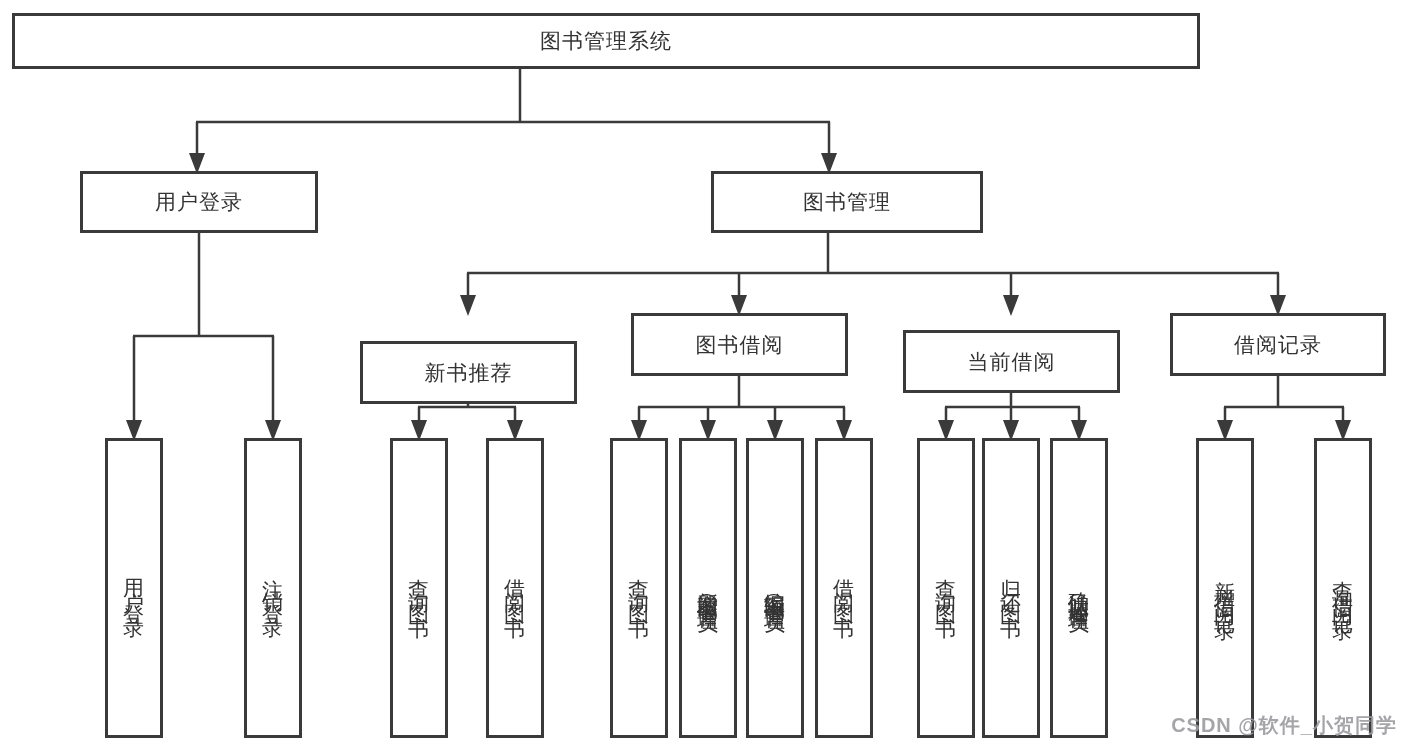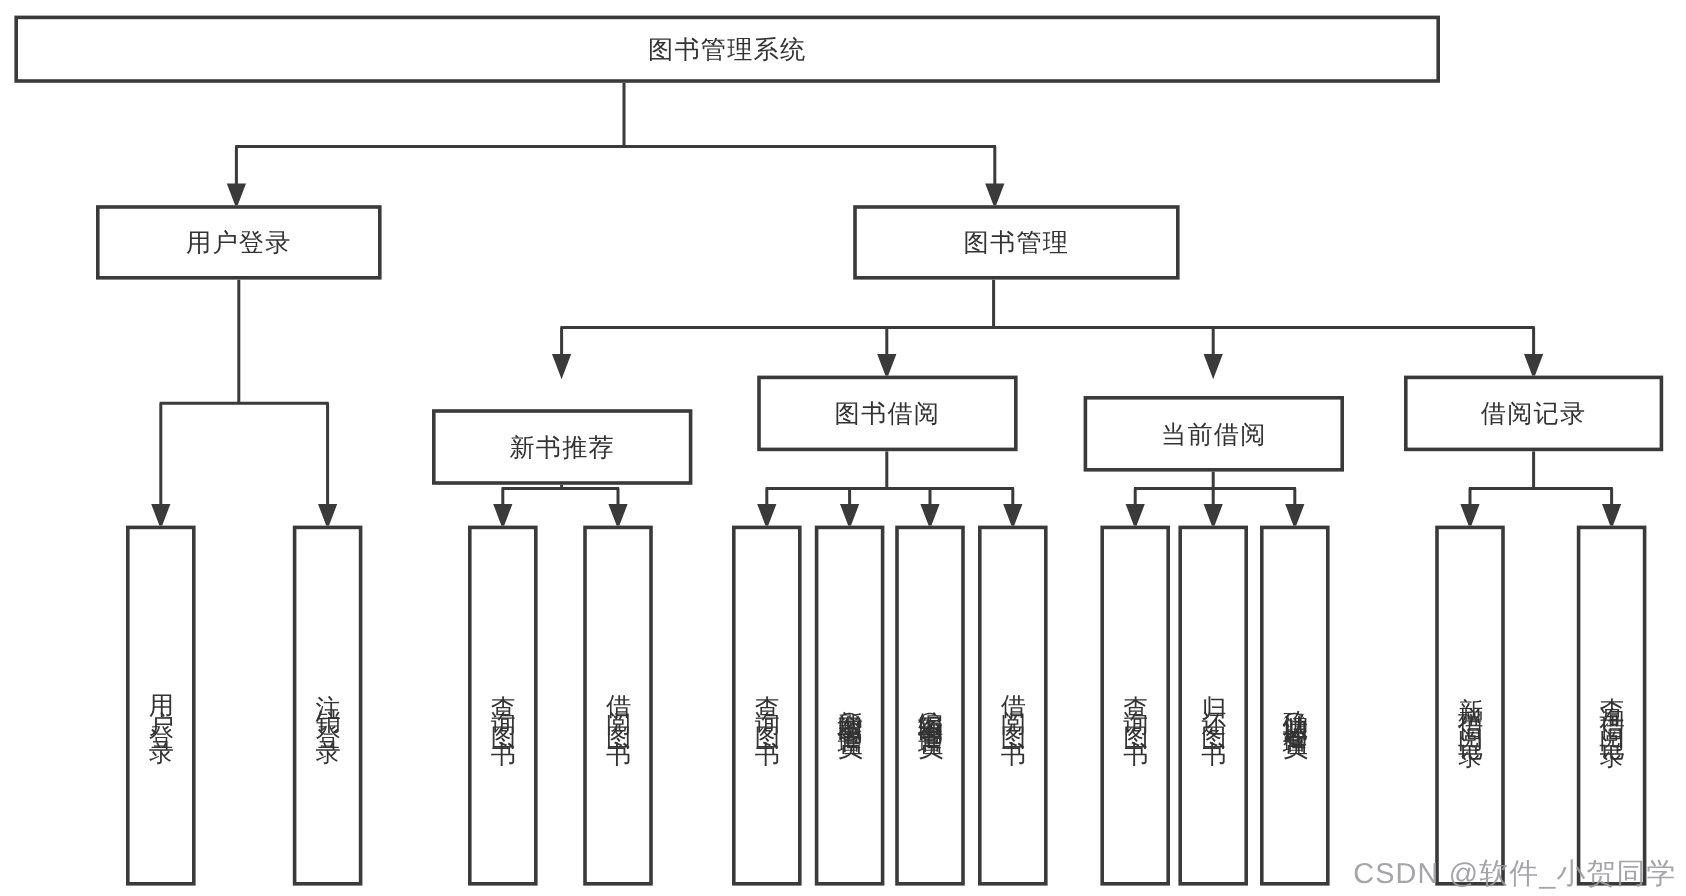--- a/index.html
+++ b/index.html
@@ -53,24 +53,25 @@
     justify-content: center;
     line-height: 1;
   }
   .space-wide   { letter-spacing: 13px; }
   .space-medium { letter-spacing: 8px; }
   .space-tight  { letter-spacing: 3px; }
   .watermark {
     position: absolute;
     top: 712px;
     right: 8px;
-    font-size: 24px;
+    font-size: 20px;
     color: rgba(155, 155, 160, 0.9);
     letter-spacing: 1px;
     white-space: nowrap;
+    font-weight: bold;
   }
 </style>
 </head>
 <body>
 
 <div class="canvas">
 
   <svg class="connectors" viewBox="0 0 1405 747" xmlns="http://www.w3.org/2000/svg">
 
     <path d="M520,69 V123

